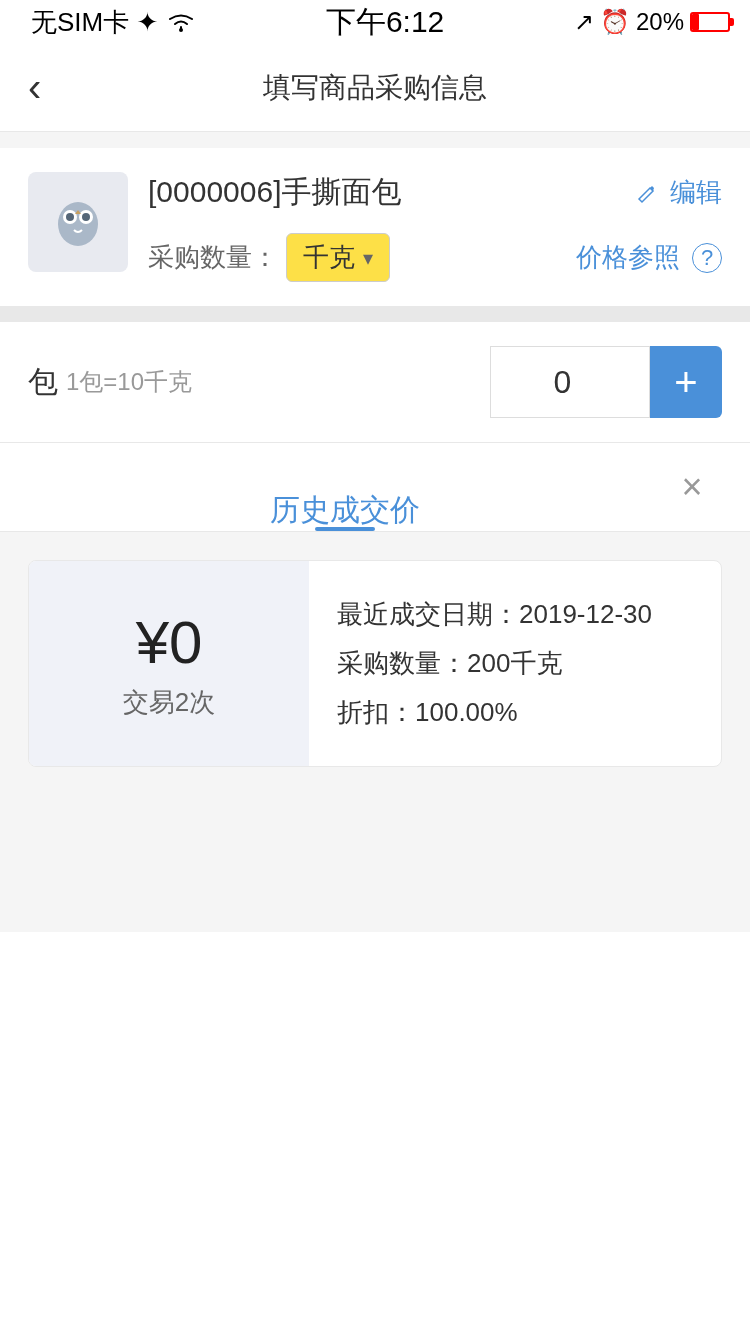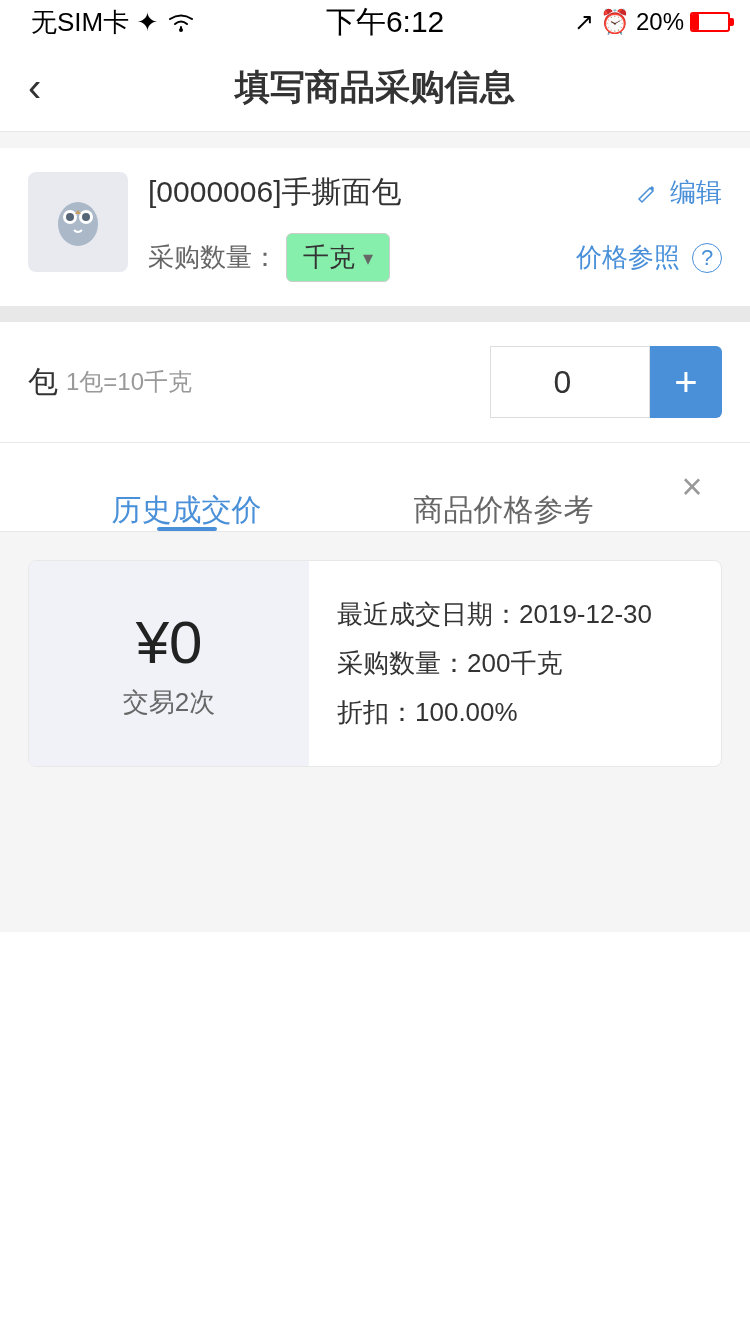--- a/index.html
+++ b/index.html
@@ -81,22 +81,22 @@
       border-bottom: 1px solid #e8e8e8;
     }
     .nav-back {
       position: absolute;
       left: 28px;
       font-size: 40px;
       color: #333;
       cursor: pointer;
     }
     .nav-title {
-      font-size: 35px;
-      font-weight: 700;
+      font-size: 28px;
+      font-weight: 400;
       color: #333;
     }
 
     
     .product-card {
       background: #fff;
       margin-top: 16px;
       padding: 24px 28px;
     }
     .product-header {
@@ -146,21 +146,21 @@
       color: #666;
     }
     .unit-select {
       display: flex;
       align-items: center;
       border: 1px solid #ccc;
       border-radius: 6px;
       padding: 6px 16px;
       font-size: 26px;
       color: #333;
-      background: #86efac;
+      background: #fde047;
       gap: 8px;
     }
     .unit-select-arrow {
       font-size: 20px;
       color: #666;
     }
     .price-ref {
       font-size: 26px;
       color: #4a90d9;
       display: flex;
@@ -433,23 +433,20 @@
 </div>
 
 <div class="thin-divider"></div>
 
 <div class="tab-area">
   <div class="tabs">
     <div class="tab-item active">
       <span>历史成交价</span>
       <div class="tab-underline"></div>
     </div>
-    <div class="tab-item inactive">
-      <span>商品价格参考</span>
-    </div>
     <div class="tab-close">×</div>
   </div>
 </div>
 
 <div class="content-area">
   <div class="price-card">
     <div class="price-left">
       <div class="price-amount">
         <span>¥</span><span>0</span>
       </div>

